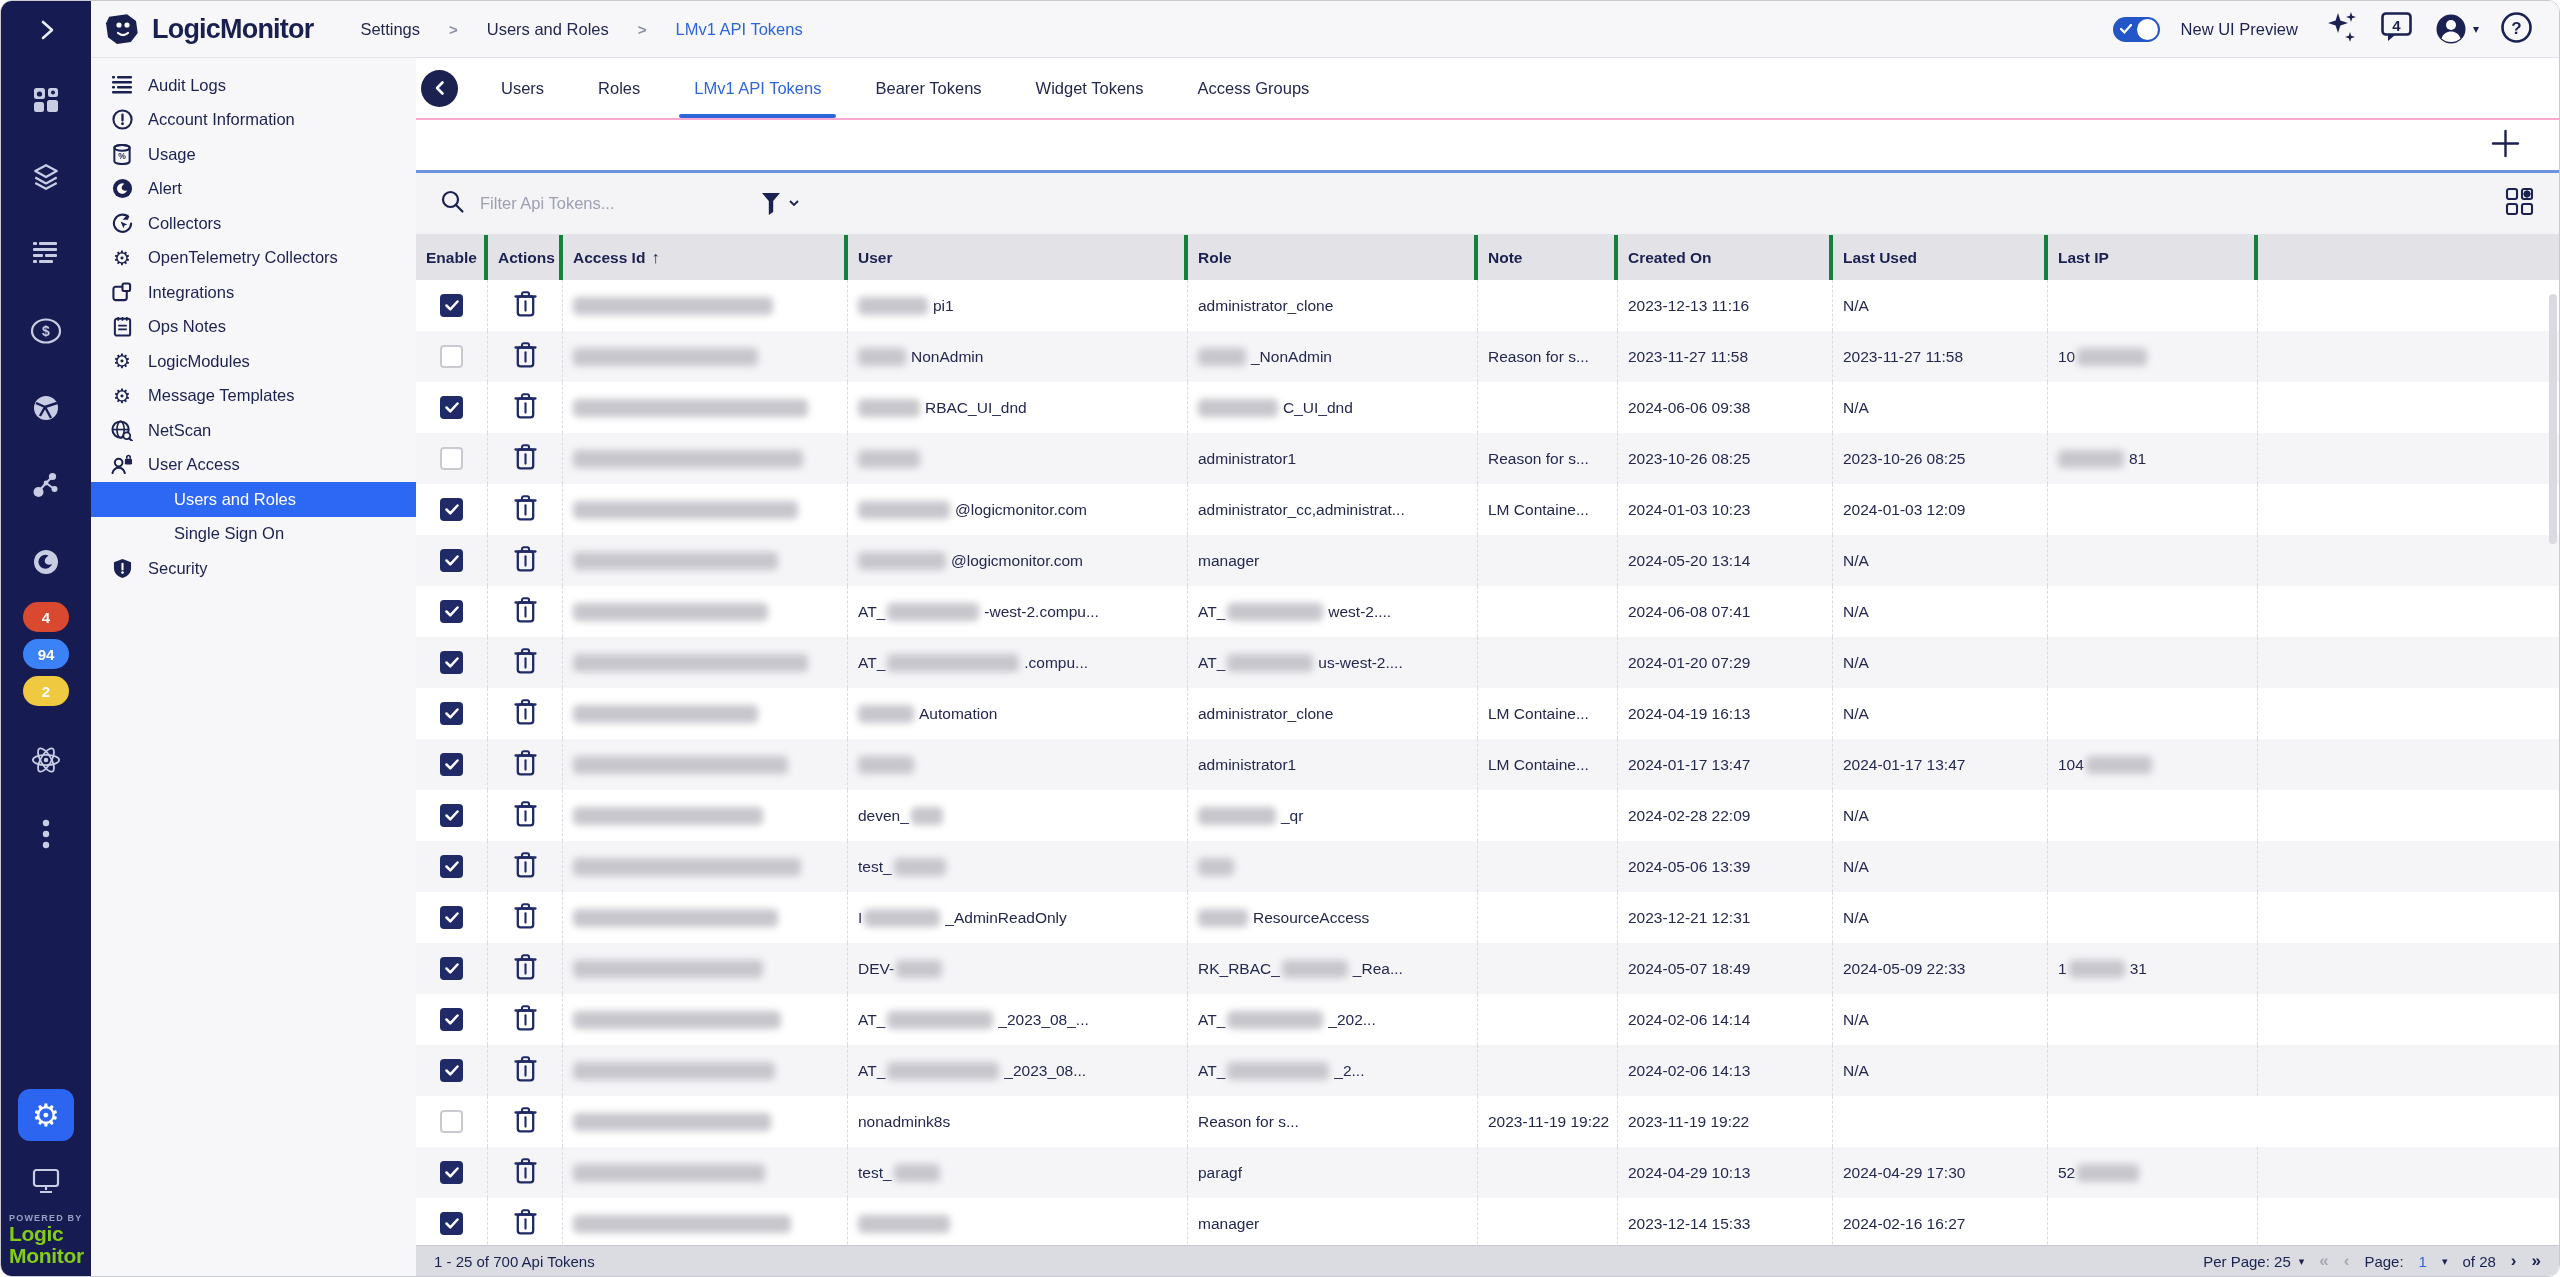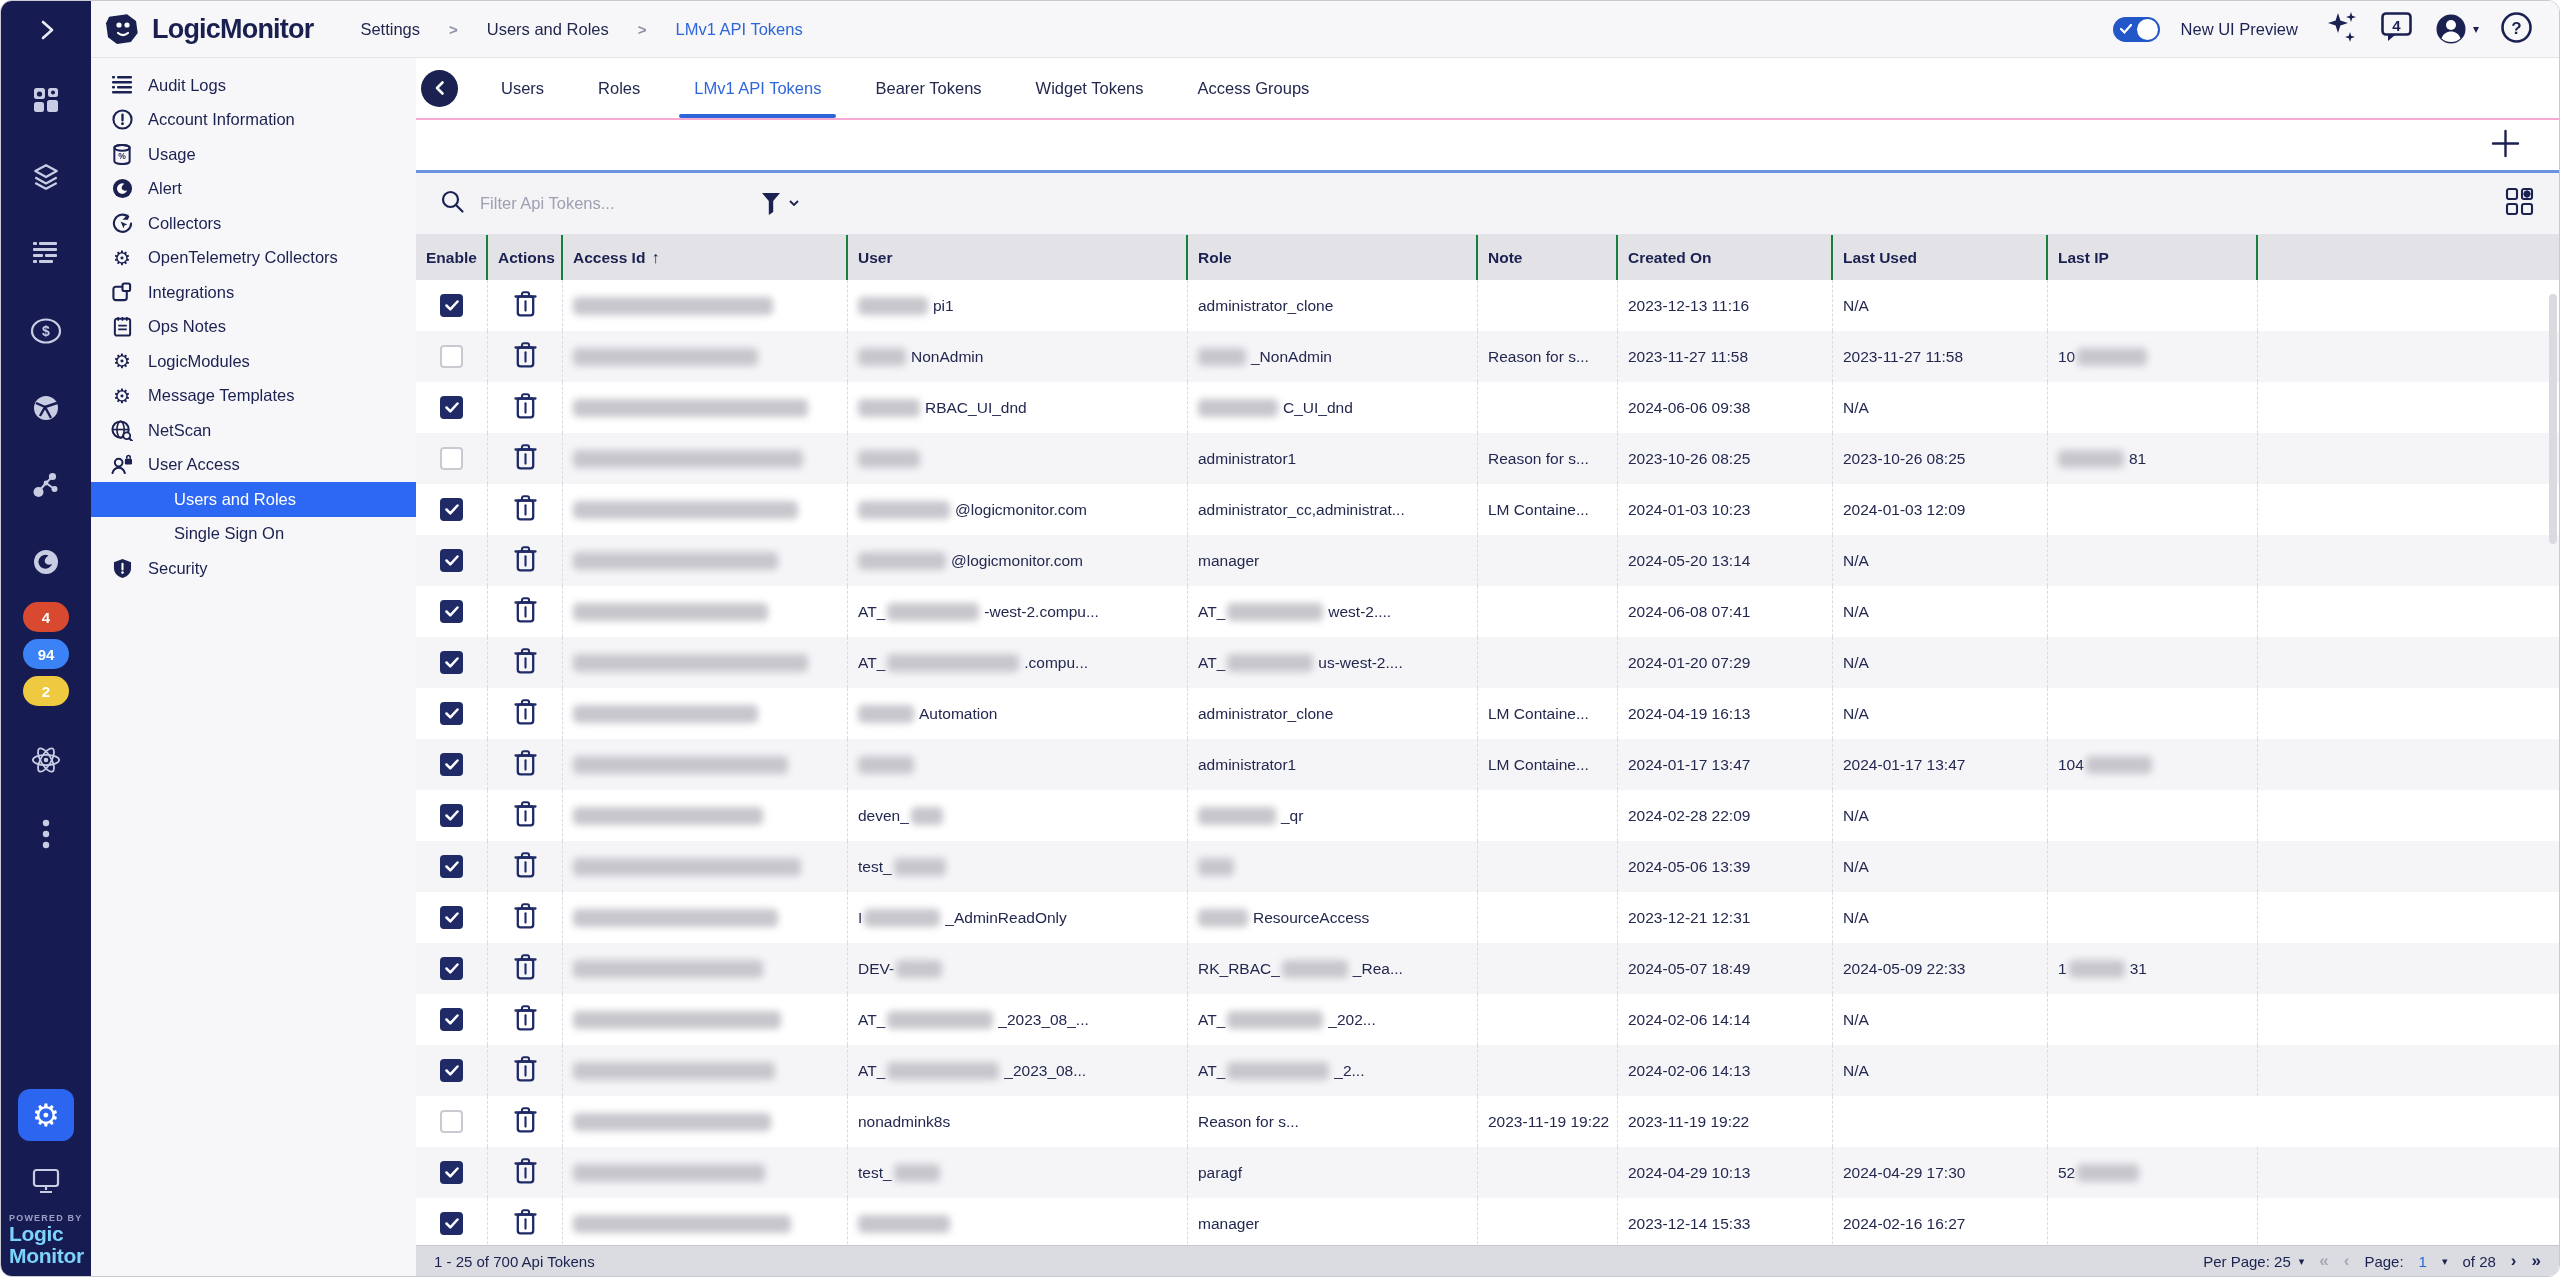--- a/index.html
+++ b/index.html
@@ -16,21 +16,21 @@
   .rail-badges { display:flex; flex-direction:column; align-items:center; gap:7px; margin-top:24px; }
   .badge { width:46px; height:30px; border-radius:15px; display:flex; align-items:center; justify-content:center;
            color:#fff; font-weight:700; font-size:15px; }
   .rail-atom { margin-top:38px; } .rail-dots { margin-top:42px; }
   .rail-spacer { flex:1; }
   .rail-gear { width:56px; height:52px; border-radius:12px; background:#2C66F0; display:flex; align-items:center;
                justify-content:center; margin-bottom:24px; font-size:31px; color:#fff; }
   .rail-monitor { margin-bottom:16px; }
   .powered { align-self:flex-start; padding:0 4px 10px 8px; }
   .powered .pby { font-size:9px; letter-spacing:1.2px; color:#9AA0C4; font-weight:700; }
-  .powered .pl { font-size:21px; font-weight:700; line-height:1.02; color:#7dd3fc; letter-spacing:-0.3px; }
+  .powered .pl { font-size:21px; font-weight:700; line-height:1.02; color:#84cc16; letter-spacing:-0.3px; }
 
   
   .main { flex:1; display:flex; flex-direction:column; min-width:0; }
   .topbar { height:57px; min-height:57px; background:#F7F7FA; border-bottom:1px solid #E3E3E9;
             display:flex; align-items:center; padding:0 26px 0 12px; }
   .logo { display:flex; align-items:center; gap:9px; }
   .logo-text { font-size:27px; font-weight:700; color:#191F4F; letter-spacing:-0.8px; }
   .breadcrumb { display:flex; align-items:center; gap:29px; margin-left:47px; font-size:16.5px; color:#23284F; }
   .crumb-sep { color:#8A8FA3; font-weight:700; font-size:15px; }
   .crumb.active { color:#2E66D9; }
@@ -69,21 +69,21 @@
   .filter-input { border:none; outline:none; background:transparent; font-family:inherit; font-size:16.5px;
                   color:#33374f; margin-left:14px; width:220px; }
   .filter-input::placeholder { color:#9CA0B0; }
   .funnel { margin-left:60px; display:flex; align-items:center; gap:7px; }
   .grid-btn { margin-left:auto; }
 
   
   .tablewrap { flex:1; display:flex; flex-direction:column; min-height:0; }
   .thead, .tr { display:grid; grid-template-columns:72px 75px 285px 340px 290px 140px 215px 215px 210px 1fr; }
   .thead { background:#E2E2E7; height:45px; min-height:45px; font-weight:700; font-size:15.5px; color:#1B2150; }
-  .th { padding:0 10px; display:flex; align-items:center; gap:6px; border-right:2px solid #15803d; height:100%; white-space:nowrap; overflow:hidden; }
+  .th { padding:0 10px; display:flex; align-items:center; gap:6px; border-right:4px solid #15803d; height:100%; white-space:nowrap; overflow:hidden; }
   .th:last-child { border-right:none; }
   .sort-arrow { font-weight:700; font-size:16px; }
   .tbody { flex:1; overflow:hidden; }
   .tr { height:51px; font-size:15.5px; color:#23284F; background:#fff; }
   .tr:nth-child(even) { background:#F5F5F8; }
   .td { padding:0 10px; display:flex; align-items:center; height:100%; border-right:1px dashed #DADAE0;
         white-space:nowrap; overflow:hidden; }
   .td:last-child { border-right:none; }
   .td.center { justify-content:center; }
   .blur { display:inline-block; height:18px; border-radius:5px; background:#C6C6CC; filter:blur(3.5px);

